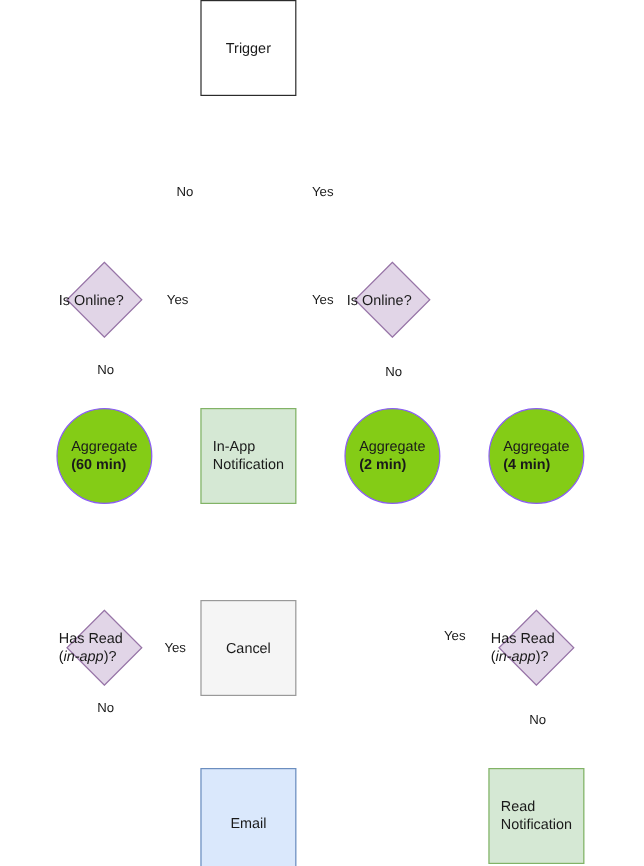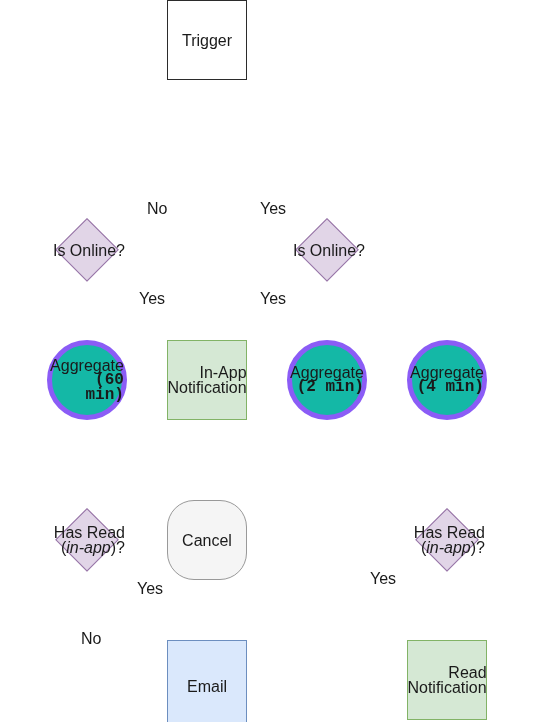--- a/index.html
+++ b/index.html
@@ -14,40 +14,40 @@
     background: #ffffff;
     font-family: "Liberation Sans", sans-serif;
     overflow: hidden;
   }
   .node {
     position: absolute;
     box-sizing: border-box;
     display: flex;
     align-items: center;
     justify-content: center;
-    text-align: right;
-    font-size: 16px;
+    text-align: left;
+    font-size: 12px;
     line-height: 15px;
     color: #1a1a1a;
   }
   
   .rect {
     border-width: 1px;
     border-style: solid;
   }
   .rect.white   { background: #ffffff; border-color: #2b2b2b; }
   .rect.green   { background: #d5e8d4; border-color: #82b366; }
-  .rect.gray    { background: #f5f5f5; border-color: #999999; border-radius: 27px; }
+  .rect.gray    { background: #f5f5f5; border-color: #999999; }
   .rect.blue    { background: #dae8fc; border-color: #6c8ebf; }
 
   
   .circle {
     border-radius: 50%;
-    background: #14b8a6;
-    border: 5px solid #8b5cf6;
+    background: #84cc16;
+    border: 1px solid #8b5cf6;
   }
 
   
   .diamond {
     background: transparent;
   }
   .diamond .dshape {
     position: absolute;
     left: 50%;
     top: 50%;
@@ -64,30 +64,29 @@
     pointer-events: none;
     width: 100%;
     padding: 0 2px;
     box-sizing: border-box;
   }
   .diamond .dlabel i { font-style: italic; }
 
   
   .edge-label {
     position: absolute;
-    font-size: 16px;
+    font-size: 11px;
     line-height: 13px;
     color: #1a1a1a;
     background: #ffffff;
     padding: 0 1px;
     white-space: nowrap;
-    margin-top: 48px;
   }
 
-  .bold { font-weight: bold; font-family: Liberation Mono, monospace; }
+  .bold { font-weight: bold; }
   .nline { display: block; }
 </style>
 </head>
 <body>
 
 <div id="canvas">
 
   <div class="node rect white" style="left:167px; top:0px; width:80px; height:80px;">
     <span>Trigger</span>
   </div>

